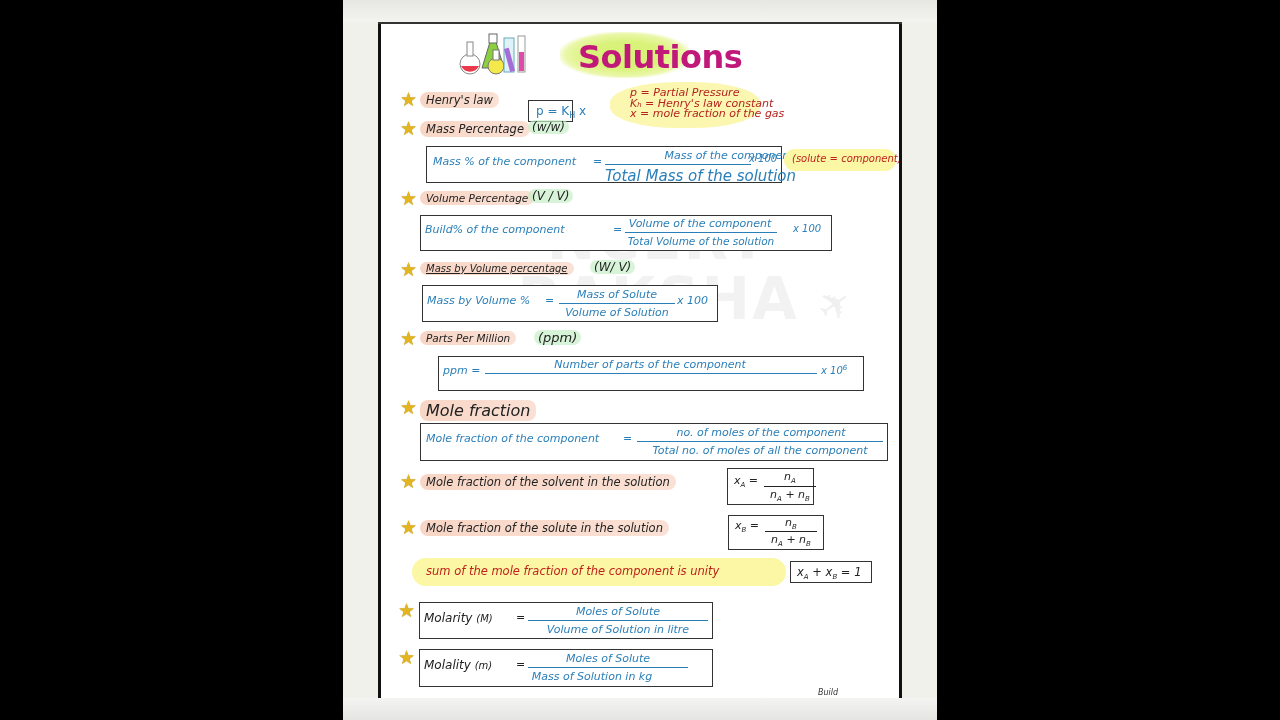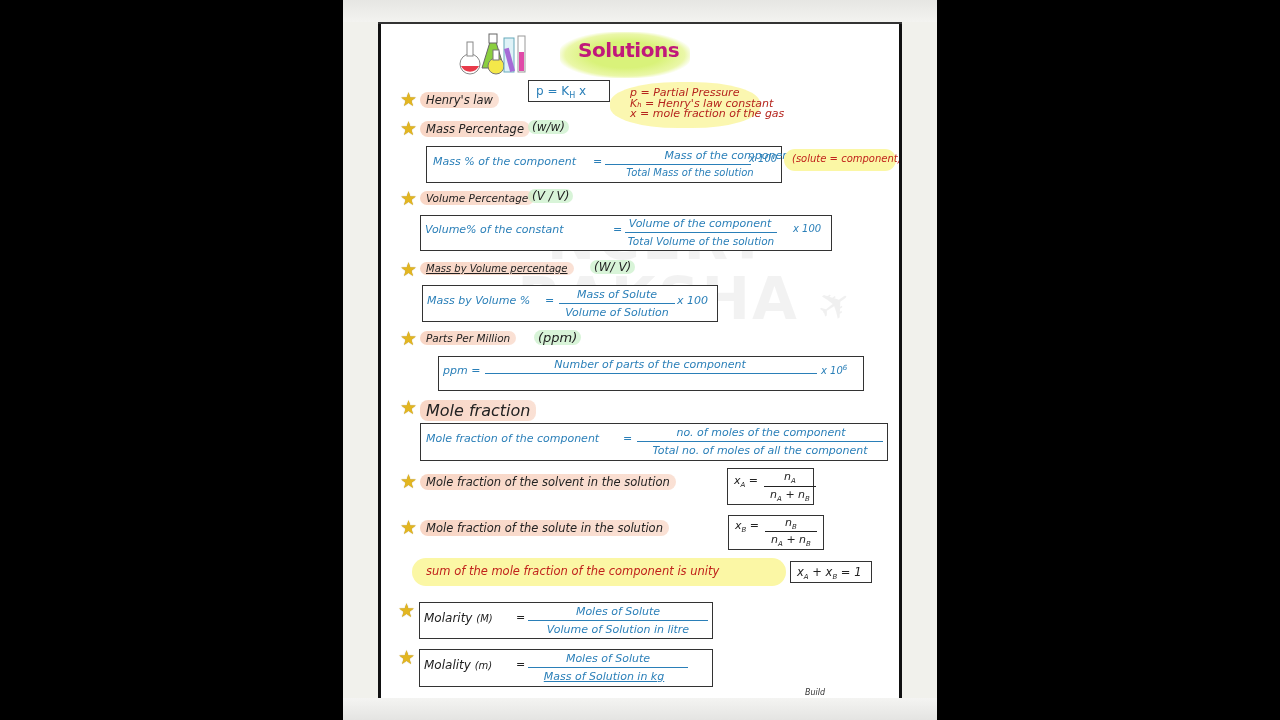--- a/index.html
+++ b/index.html
@@ -9,21 +9,21 @@
   .frame-topbar { position: absolute; left: 0; top: 0; width: 594px; height: 22px; background: linear-gradient(#e6e6e3, #f3f3f0); }
   .frame-bottombar { position: absolute; left: 0; top: 698px; width: 594px; height: 22px; background: linear-gradient(#f4f4f2, #e4e4e2); }
   .page { position: absolute; left: 35px; top: 22px; width: 524px; height: 676px; background: #fff; border-top: 2px solid #333; }
   .page::before { content: ""; position: absolute; left: 0; top: 0; width: 3px; height: 100%; background: #111; }
   .page::after { content: ""; position: absolute; right: 0; top: 0; width: 3px; height: 100%; background: #111; }
   .watermark { position: absolute; left: 110px; top: 185px; width: 340px; font-family: "DejaVu Sans", sans-serif; font-weight: bold; color: rgba(0,0,0,0.05); font-size: 58px; line-height: 60px; letter-spacing: 2px; text-align: center; pointer-events: none; }
   .plane { position: absolute; left: 440px; top: 258px; font-size: 40px; color: rgba(0,0,0,0.06); transform: rotate(-35deg); }
   .abs { position: absolute; }
   .hw { font-family: "DejaVu Sans", sans-serif; font-style: italic; }
   .title-wrap { left: 182px; top: 8px; width: 130px; height: 46px; border-radius: 40%; background: radial-gradient(ellipse at center, #d9f27a 40%, #eaf7a8 65%, rgba(255,255,255,0) 75%); }
-  .title { left: 200px; top: 14px; font-family: "DejaVu Sans", sans-serif; font-weight: bold; font-size: 20px; color: #c0197a; letter-spacing: -0.5px; }
+  .title { left: 200px; top: 14px; font-family: "DejaVu Sans", sans-serif; font-weight: bold; font-size: 32px; color: #c0197a; letter-spacing: -0.5px; }
   .lab-icon { left: 80px; top: 4px; width: 72px; height: 48px; }
   .star { width: 18px; height: 18px; color: #e3b620; font-size: 19px; line-height: 18px; text-shadow: 0 0 1px #a07c10; }
   .head { font-size: 11.5px; color: #222; padding: 1px 6px; border-radius: 8px; background: linear-gradient(90deg, rgba(246,200,178,0.75), rgba(246,200,178,0.55)); white-space: nowrap; }
   .tag { font-size: 12px; color: #222; padding: 0 4px; border-radius: 8px; background: rgba(200,240,200,0.7); white-space: nowrap; }
   .box { border: 1.4px solid #333; background: #fff; }
   .blue { color: #2a7fb8; }
   .fx { font-size: 11px; white-space: nowrap; }
   .frac-line { border-top: 1px solid #2a7fb8; }
   .legend-bg { left: 232px; top: 58px; width: 150px; height: 46px; border-radius: 45%; background: #fbf6a7; opacity: 0.9; }
   .legend { font-size: 11px; color: #b5241d; line-height: 10.5px; white-space: nowrap; }
@@ -56,51 +56,51 @@
       <rect x="46" y="10" width="10" height="34" fill="#dff2f7" stroke="#6ab" stroke-width="1"></rect>
       <rect x="49" y="20" width="5" height="24" fill="#a56bd6" transform="rotate(-15 51 32)"></rect>
       <rect x="60" y="8" width="7" height="36" fill="#fff" stroke="#999" stroke-width="1"></rect>
       <rect x="61" y="24" width="5" height="19" fill="#e04aa8"></rect>
     </svg>
     <div class="abs title-wrap"></div>
     <div class="abs title">Solutions</div>
 
     <div class="abs star" style="left:22px; top:66px;">★</div>
     <div class="abs head hw" style="left:42px; top:68px;">Henry's law</div>
-    <div class="abs box" style="left:150px; top:56px; width:82px; height:22px;">
+    <div class="abs box" style="left:150px; top:76px; width:45px; height:22px;">
       <div class="abs blue fx" style="left:7px; top:3px; font-size:12px;">
         <span>p = K</span><sub style="font-size:8px;">H</sub><span> x</span>
       </div>
     </div>
     <div class="abs legend-bg"></div>
     <div class="abs legend hw" style="left:252px; top:64px;">
       <div>p = Partial Pressure</div>
       <div>Kₕ = Henry's law constant</div>
       <div>x = mole fraction of the gas</div>
     </div>
 
     <div class="abs star" style="left:22px; top:95px;">★</div>
     <div class="abs head hw" style="left:42px; top:97px;">Mass Percentage</div>
     <div class="abs tag hw" style="left:150px; top:96px;">(w/w)</div>
     <div class="abs box" style="left:48px; top:122px; width:356px; height:37px;">
       <div class="abs blue fx hw" style="left:6px; top:8px;">Mass % of the component</div>
       <div class="abs blue fx" style="left:166px; top:8px;">=</div>
       <div class="abs blue fx hw" style="left:186px; top:2px; width:136px; text-align:center;margin-left:48px;">Mass of the component</div>
       <div class="abs frac-line" style="left:178px; top:17px; width:146px;"></div>
-      <div class="abs blue fx hw" style="left:190px; top:20px; width:146px; text-align:center; font-size:10px;">Total Mass of the solution</div>
+      <div class="abs blue fx hw" style="left:178px; top:20px; width:146px; text-align:center; font-size:15px;">Total Mass of the solution</div>
       <div class="abs blue fx hw" style="left:322px; top:6px; font-size:10px;">x 100</div>
     </div>
     <div class="abs note-bg" style="left:406px; top:125px; width:112px; height:22px;"></div>
     <div class="abs red fx hw" style="left:414px; top:129px; font-size:10px;">(solute = component)</div>
 
     <div class="abs star" style="left:22px; top:165px;">★</div>
     <div class="abs head hw" style="left:42px; top:167px; font-size:10.5px;">Volume Percentage</div>
     <div class="abs tag hw" style="left:150px; top:165px;">(V / V)</div>
     <div class="abs box" style="left:42px; top:191px; width:412px; height:36px;">
-      <div class="abs blue fx hw" style="left:4px; top:7px;">Volume% of the constant</div>
+      <div class="abs blue fx hw" style="left:4px; top:7px;">Build% of the component</div>
       <div class="abs blue fx" style="left:192px; top:7px;">=</div>
       <div class="abs blue fx hw" style="left:204px; top:1px; width:150px; text-align:center;">Volume of the component</div>
       <div class="abs frac-line" style="left:204px; top:16px; width:152px;"></div>
       <div class="abs blue fx hw" style="left:204px; top:19px; width:152px; text-align:center; font-size:10.5px;">Total Volume of the solution</div>
       <div class="abs blue fx hw" style="left:372px; top:7px; font-size:10px;">x 100</div>
     </div>
 
     <div class="abs star" style="left:22px; top:236px;">★</div>
     <div class="abs head hw" style="left:42px; top:238px; font-size:10px;text-decoration:underline;">Mass by Volume percentage</div>
     <div class="abs tag hw" style="left:212px; top:236px;">(W/ V)</div>
@@ -167,20 +167,20 @@
       <div class="abs frac-line" style="left:108px; top:17px; width:180px;"></div>
       <div class="abs blue fx hw" style="left:108px; top:20px; width:180px; text-align:center;">Volume of Solution in litre</div>
     </div>
 
     <div class="abs star" style="left:20px; top:624px;">★</div>
     <div class="abs box" style="left:41px; top:625px; width:294px; height:38px;">
       <div class="abs fx hw" style="left:4px; top:8px; color:#222; font-size:12px;"><span>Molality</span> <span style="font-size:10px;">(m)</span></div>
       <div class="abs fx" style="left:96px; top:8px; color:#222;">=</div>
       <div class="abs blue fx hw" style="left:108px; top:2px; width:160px; text-align:center;">Moles of Solute</div>
       <div class="abs frac-line" style="left:108px; top:17px; width:160px;"></div>
-      <div class="abs blue fx hw" style="left:104px; top:20px; width:160px; text-align:center;text-decoration:underline;">Mass of Solution in kg</div>
+      <div class="abs blue fx hw" style="left:92px; top:20px; width:160px; text-align:center;">Mass of Solution in kg</div>
     </div>
 
-    <div class="abs sig" style="left:427px; top:664px;">Build</div>
+    <div class="abs sig" style="left:440px; top:664px;">Build</div>
   </div>
 
   <div class="frame-bottombar"></div>
 </div>
 
 </body></html>

